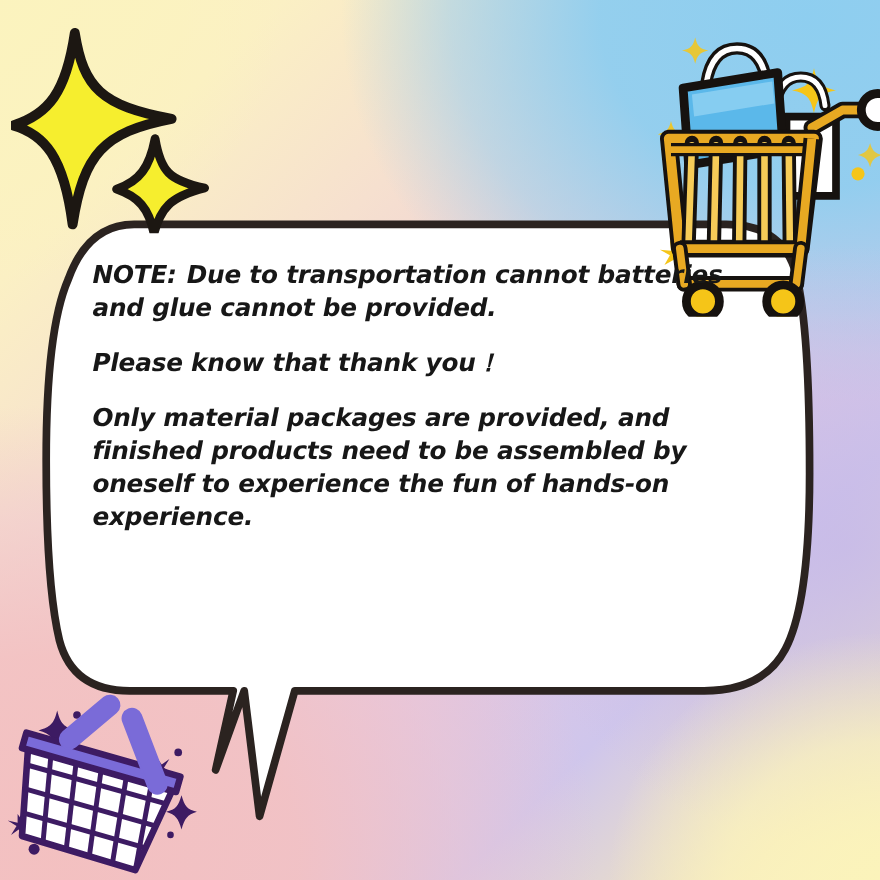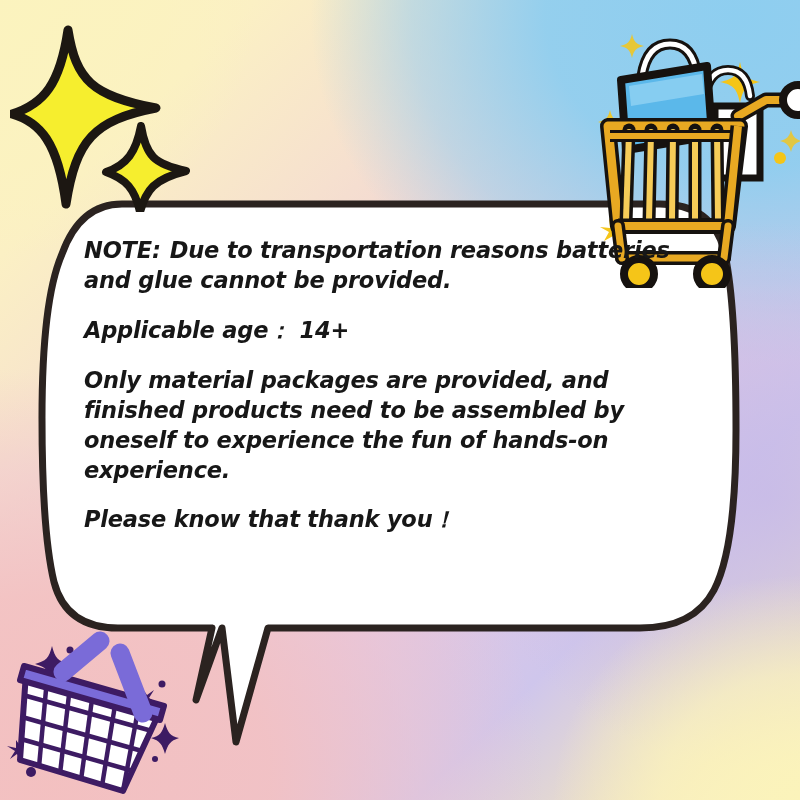--- a/index.html
+++ b/index.html
@@ -238,28 +238,25 @@
       <path d="M61 44 L98 13" fill="none" stroke="#3d1b63" stroke-width="5" stroke-linecap="round" stroke-dasharray="0"></path>
       <path d="M61 44 L98 13" fill="none" stroke="#7a6bd8" stroke-width="15" stroke-linecap="round"></path>
       <path d="M118 25 L141 85" fill="none" stroke="#7a6bd8" stroke-width="19" stroke-linecap="round"></path>
       <path d="M118 25 L141 85" fill="none" stroke="#7a6bd8" stroke-width="15" stroke-linecap="round"></path>
     </g>
   </svg>
 
   <div id="bubble-text">
 
     <p class="para">
-      <span class="lead">NOTE:</span><span class="gap-sm"></span><span>Due to transportation reasons</span>
+      <span class="lead">NOTE:</span><span class="gap-sm"></span><span>Due to transportation cannot</span>
       <span>batteries and glue cannot be provided.</span>
     </p>
 
 
-    <p class="para">
-      <span>Applicable age：</span><span class="gap-sm"></span><span>14+</span>
-    </p>
+
+    <p class="para">Please know that thank you！</p>
 
     <p class="para">Only material packages are provided, and finished products need to be assembled by oneself to experience the fun of hands-on experience.</p>
 
-    <p class="para">Please know that thank you！</p>
-
   </div>
 
 </div>
 
 </body></html>

